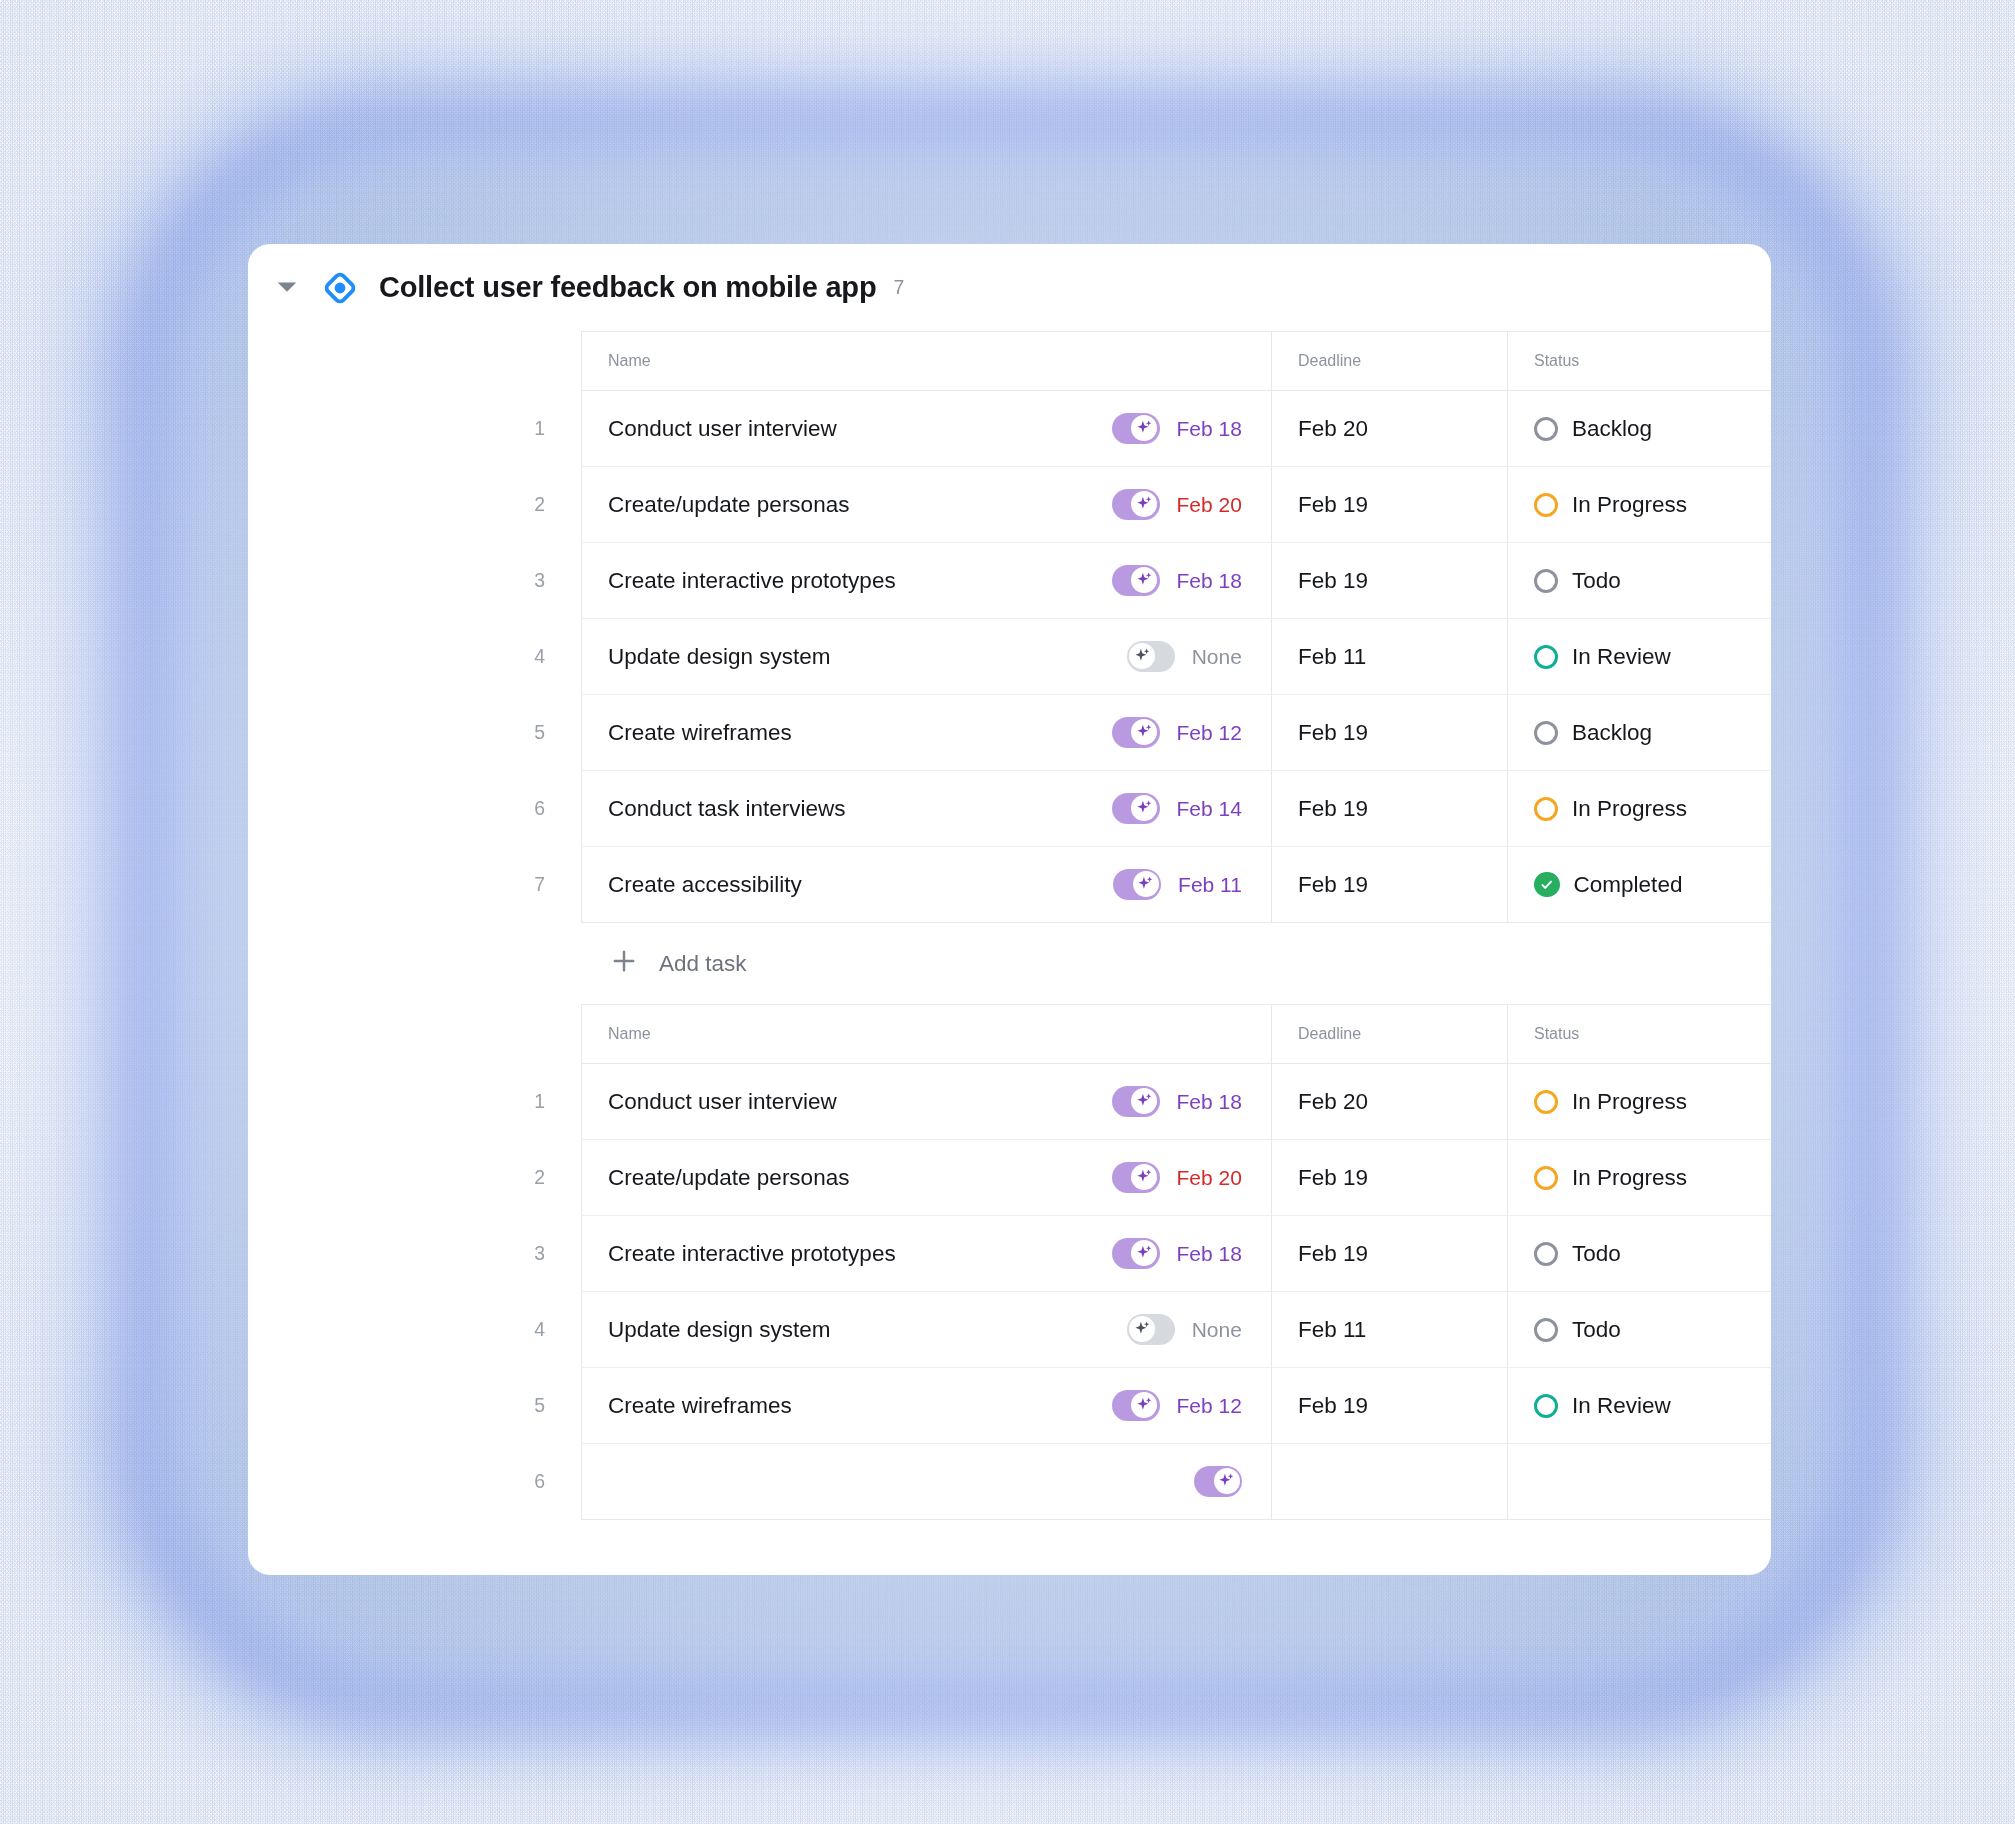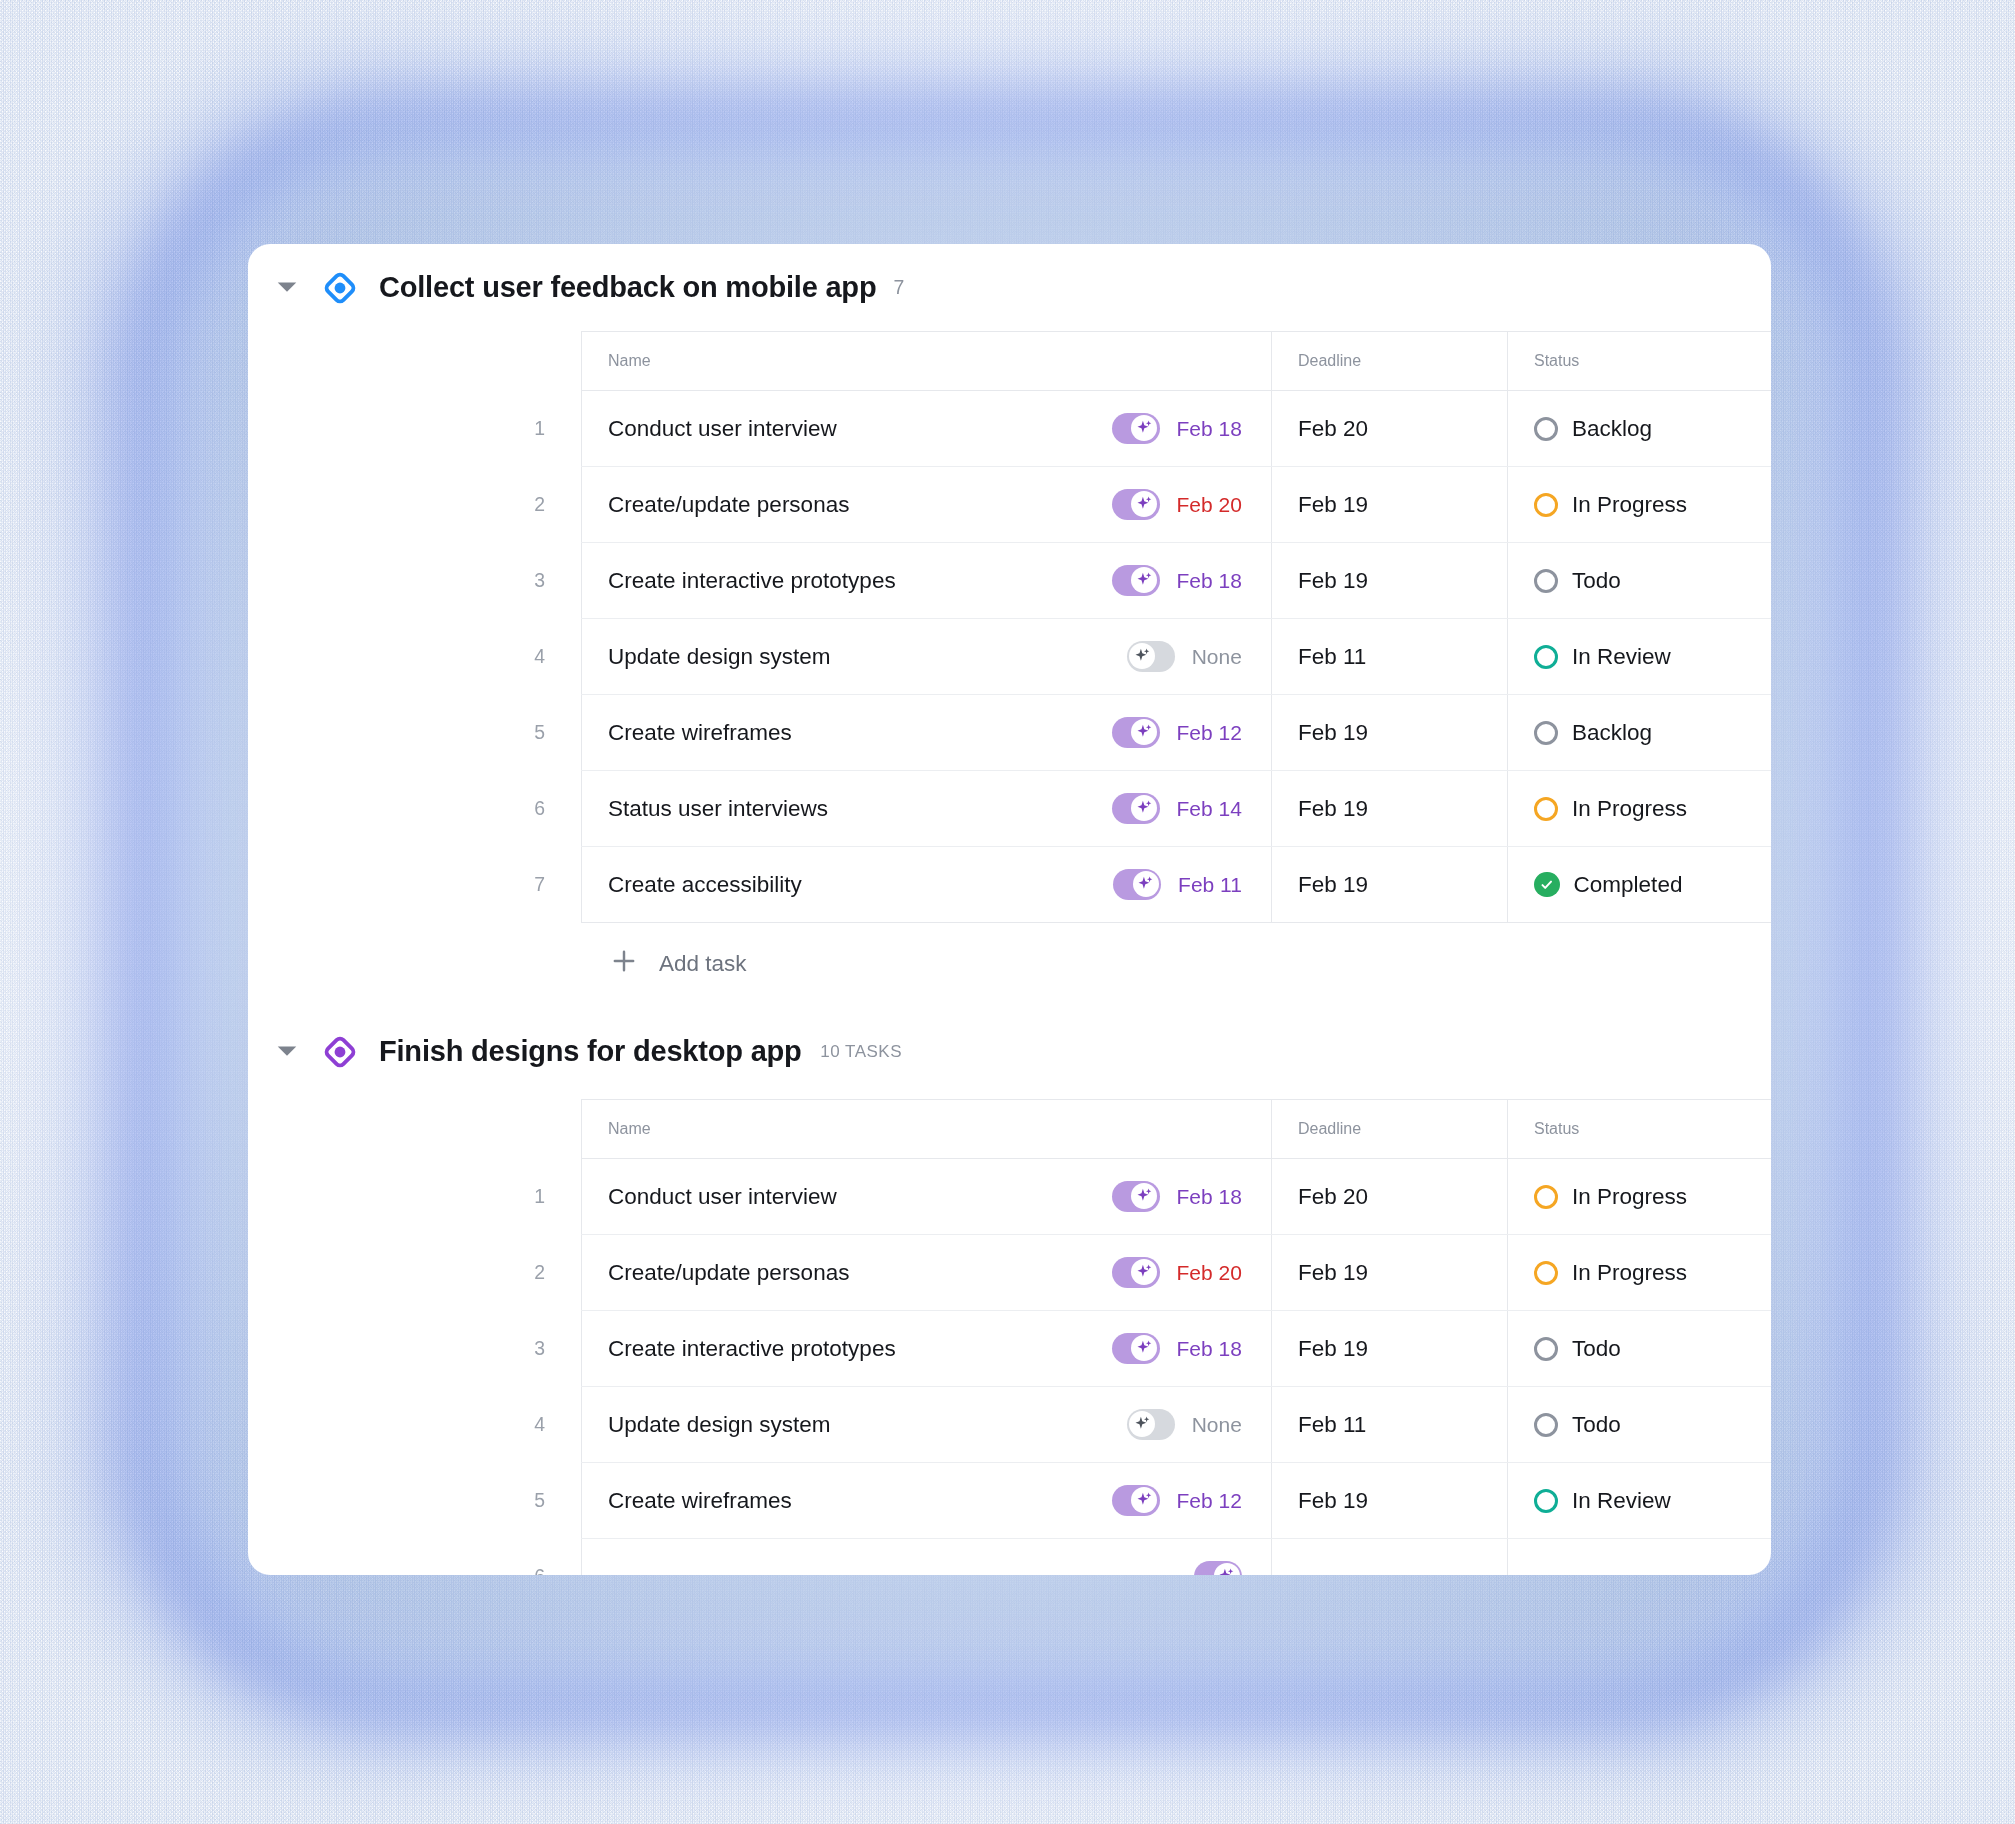--- a/index.html
+++ b/index.html
@@ -414,21 +414,21 @@
                   <td>
                     <span class="cell-flex">
                       <span class="ring"></span>
                       <span>Backlog</span>
                     </span>
                   </td>
                 </tr>
                 <tr>
                   <td>
                     <div class="name-cell-inner">
-                      <span class="task-name">Status user interviews</span>
+                      <span class="task-name">Conduct task interviews</span>
                       <span class="ai-date">
                         <span class="ai-toggle on">
                           <span class="knob">
                             <svg width="18.6" height="18.6" viewBox="0 0 24 24">
                               <path d="M10.2 2.4 L12.0 8.0 L17.2 10.0 L12.0 12.0 L10.2 17.6 L8.4 12.0 L3.2 10.0 L8.4 8.0 Z" fill="#7c3fbf"></path>
                               <path d="M17.6 2.0 L18.5 4.6 L21.0 5.6 L18.5 6.6 L17.6 9.2 L16.7 6.6 L14.2 5.6 L16.7 4.6 Z" fill="#7c3fbf"></path>
                             </svg>
                           </span>
                         </span>
                         <span class="ai-date-text purple">Feb 14</span>
@@ -476,35 +476,20 @@
             </table>
           </div>
           <div class="add-task">
             <span><svg class="plus-ico" viewBox="0 0 34 34">
                 <path d="M17 5 L17 29 M5 17 L29 17" stroke="#7d838d" stroke-width="3.2" stroke-linecap="round"></path>
               </svg></span>
             <span>Add task</span>
           </div>
         </div>
         <div class="section">
-          <div class="sec-head sec-head-2">
-            <span class="caret">
-              <svg width="20" height="12.4" viewBox="0 0 26 16">
-                <path d="M1 2 L13 14 L25 2 Z" fill="#7d838d"></path>
-              </svg>
-            </span>
-            <span class="mstone">
-              <svg width="34" height="34" viewBox="0 0 44 44">
-                <rect x="8" y="8" width="28" height="28" rx="6" transform="rotate(45 22 22)" fill="none" stroke="#8e3fd4" stroke-width="5"></rect>
-                <circle cx="22" cy="22" r="7" fill="#8e3fd4"></circle>
-              </svg>
-            </span>
-            <span class="sec-title">Finish designs for desktop app</span>
-            <span class="sec-count tasks">10 TASKS</span>
-          </div>
           <div class="tbl-wrap">
             <div class="rownums">
               <div class="rownum hdr"></div>
               <div class="rownum">1</div>
               <div class="rownum">2</div>
               <div class="rownum">3</div>
               <div class="rownum">4</div>
               <div class="rownum">5</div>
               <div class="rownum">6</div>
             </div>

